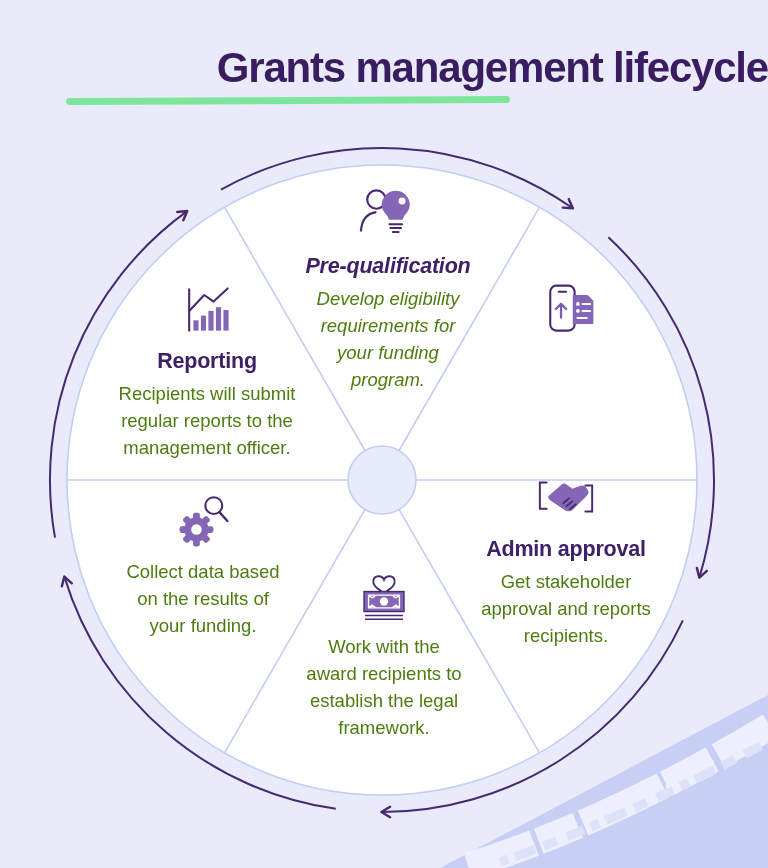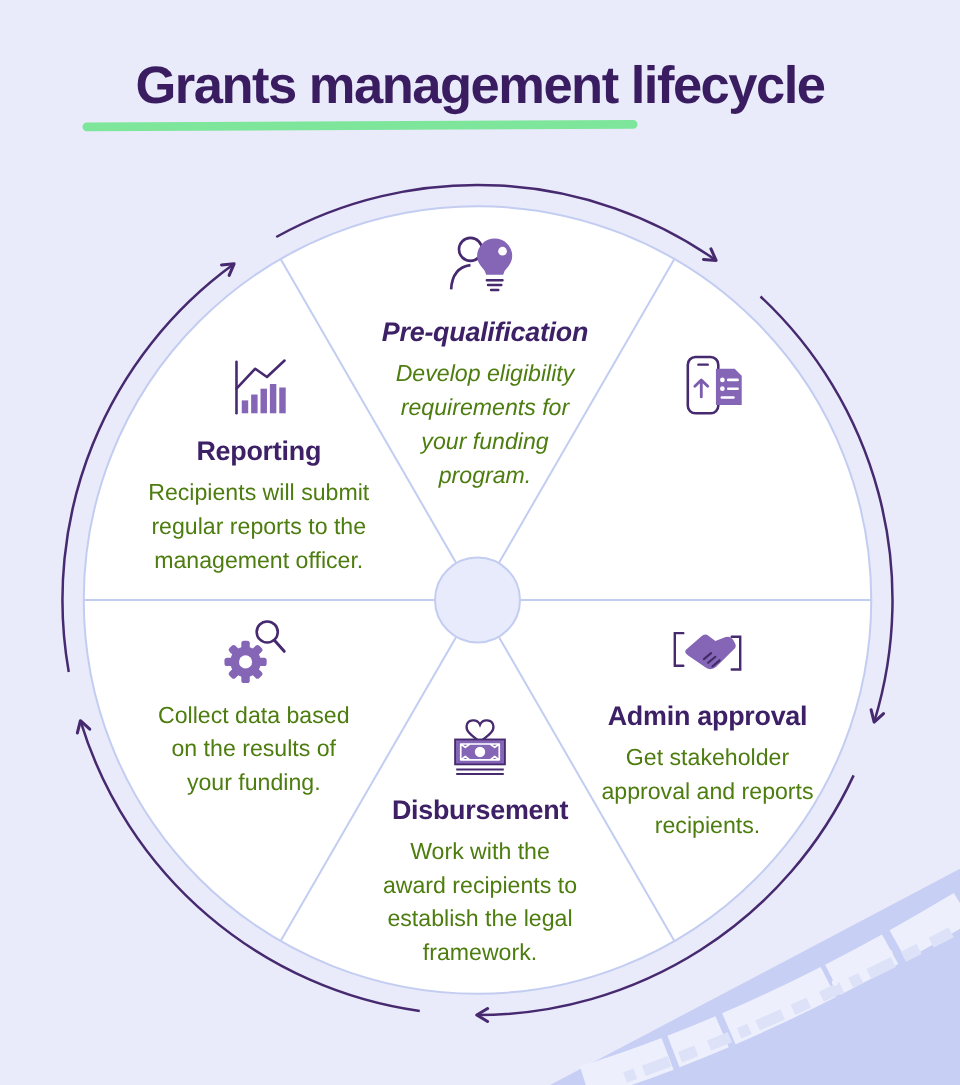--- a/index.html
+++ b/index.html
@@ -4,21 +4,21 @@
 <style>
   html,body{margin:0;padding:0;}
   body{
     width:768px;height:868px;position:relative;overflow:hidden;
     background:#e9ebfa;
     font-family:"Liberation Sans",sans-serif;
   }
   .bg-svg{position:absolute;left:0;top:0;width:768px;height:868px;}
   .page-title{
     position:absolute;top:46px;left:0;width:768px;margin:0;
-    text-align:center;font-size:42px;line-height:44px;font-weight:800;
+    text-align:right;font-size:42px;line-height:44px;font-weight:800;
     letter-spacing:-1.2px;color:#3a1c60;
   }
   .title-underline{
     position:absolute;left:66px;top:97px;width:444px;height:7px;
     background:#7de69b;border-radius:4px;transform:rotate(-0.25deg);
   }
   .stage{
     position:absolute;display:flex;flex-direction:column;align-items:center;
     text-align:center;
   }
@@ -91,40 +91,39 @@
     <rect x="12" y="6" width="26" height="48" rx="6.5" fill="#ffffff" stroke="#46296e" stroke-width="2.2"></rect>
     <path d="M21,12.5 h8" stroke="#46296e" stroke-width="2" stroke-linecap="round"></path>
     <path d="M23.5,40 V26 M18,31 l5.5,-5.5 l5.5,5.5" fill="none" stroke="#7b5cad" stroke-width="2.4" stroke-linecap="round" stroke-linejoin="round"></path>
     <path d="M36,16 h16 l6,6 v25 h-22 z" fill="#8465b6"></path>
     <circle cx="41.5" cy="25.5" r="2" fill="#ffffff"></circle>
     <circle cx="41.5" cy="33" r="2" fill="#ffffff"></circle>
     <path d="M46.5,25.5 h8 M46.5,33 h8 M41,40.5 h10" stroke="#ffffff" stroke-width="2.2" stroke-linecap="round"></path>
   </svg>
 </div>
 
-<div class="stage" style="left:471px;top:492px;width:190px;">
+<div class="stage" style="left:471px;top:468px;width:190px;">
   <svg class="icon" width="62" height="60" viewBox="0 0 64 58">
     <path d="M12,13 H5 V40 H12" fill="none" stroke="#46296e" stroke-width="2" stroke-linecap="round"></path>
     <path d="M52,16 H59 V43 H52" fill="none" stroke="#46296e" stroke-width="2" stroke-linecap="round"></path>
     <path d="M14,27 L27,15.5 q3,-2.6 6,-0.2 l5.5,4.2 8.5,-3.2 q4,-1.2 6,2 l1.8,3.2 q1.6,3 -1.6,5.4 L39,41 q-4.4,3.4 -8.8,0.2 L16,31.5 q-3.4,-2.4 -2,-4.5 z" fill="#8465b6"></path>
     <path d="M29,34.5 l6,-5 M32.5,37.5 l6,-5 M36,40.5 l6,-5" fill="none" stroke="#3f2a66" stroke-width="1.7" stroke-linecap="round"></path>
   </svg>
   <h3>Admin approval</h3>
   <p>Get stakeholder approval and reports recipients.</p>
 </div>
 
 <div class="stage" style="left:304px;top:567px;width:160px;">
   <svg class="icon" width="58" height="60" viewBox="0 0 64 60">
     <path d="M32,11 c-2.2,-5.5 -11,-5.2 -11.8,1 c-0.8,5.5 4.8,8.5 11.8,14 c7,-5.5 12.6,-8.5 11.8,-14 c-0.9,-6.2 -9.6,-6.5 -11.8,-1 z" fill="#ffffff" stroke="#46296e" stroke-width="2"></path>
     <rect x="10" y="24" width="44" height="22" fill="#8465b6" stroke="#46296e" stroke-width="1.6"></rect>
     <path d="M15,28 h8 l-4,3 z M49,28 h-8 l4,3 z M15,42 h8 l-4,-3 z M49,42 h-8 l4,-3 z M15,28 v14 M49,28 v14 M23,28 h18 M23,42 h18" fill="none" stroke="#ffffff" stroke-width="1.5" stroke-linejoin="round"></path>
     <circle cx="32" cy="35" r="4.6" fill="#ffffff"></circle>
     <path d="M11,50.5 H53 M11,54.5 H53" stroke="#46296e" stroke-width="1.7"></path>
   </svg>
-  <h3>Disbursement</h3>
   <p>Work with the award recipients to establish the legal framework.</p>
 </div>
 
 <div class="stage" style="left:118px;top:492px;width:170px;">
   <svg class="icon" width="60" height="60" viewBox="0 0 64 64">
     <g fill="#8465b6" transform="translate(25,40)">
       <g>
         <rect x="-3.6" y="-18" width="7.2" height="9" rx="2.2"></rect>
         <rect x="-3.6" y="-18" width="7.2" height="9" rx="2.2" transform="rotate(45)"></rect>
         <rect x="-3.6" y="-18" width="7.2" height="9" rx="2.2" transform="rotate(90)"></rect>

